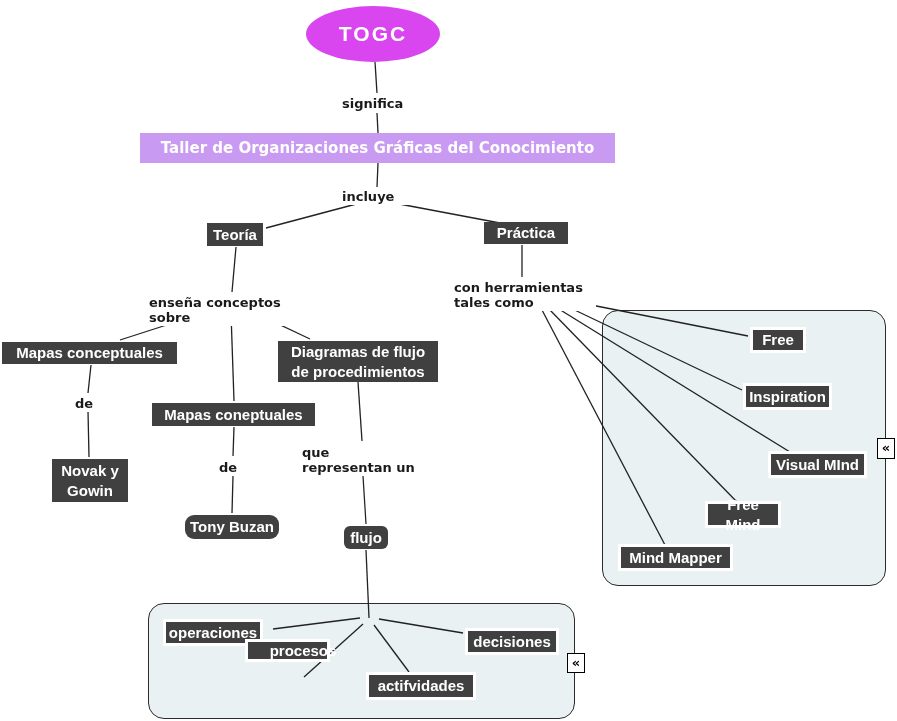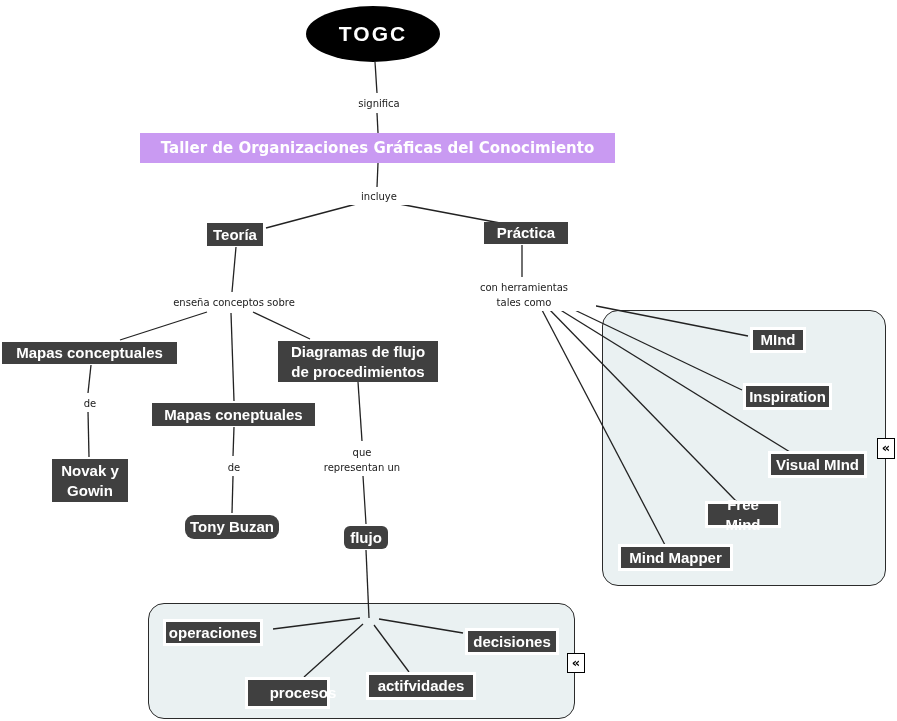--- a/index.html
+++ b/index.html
@@ -14,28 +14,28 @@
   }
   svg.wires{position:absolute;left:0;top:0;z-index:2;}
   .concept{
     position:absolute;z-index:3;background:#404040;color:#ffffff;
     font-weight:bold;font-size:15px;display:flex;align-items:center;
     justify-content:center;text-align:center;white-space:pre-line;
     line-height:20px;box-sizing:border-box;
   }
   .concept.inset{border:3px solid #ffffff;}
   .root-node{
-    position:absolute;z-index:3;background:#000000;color:#ffffff;
+    position:absolute;z-index:3;background:#d946ef;color:#ffffff;
     border-radius:50%;display:flex;align-items:center;justify-content:center;
     font-weight:bold;font-size:21px;letter-spacing:2px;
   }
   .link-label{
     position:absolute;z-index:3;background:#ffffff;color:#1a1a1a;
-    font-family:"DejaVu Sans",sans-serif;font-size:10px;line-height:15px;
-    text-align:center;white-space:pre-line;padding:1px 2px;
+    font-family:"DejaVu Sans",sans-serif;font-size:13px;line-height:15px;
+    text-align:left;white-space:pre-line;padding:1px 2px;font-weight:bold;
   }
   .title-box{
     position:absolute;z-index:3;background:#c99af2;color:#ffffff;
     font-family:"DejaVu Sans",sans-serif;font-weight:bold;font-size:15px;
     display:flex;align-items:center;justify-content:center;
   }
   .collapse-icon{
     position:absolute;z-index:4;background:#ffffff;border:1px solid #000000;
     color:#000000;font-size:13px;font-weight:bold;line-height:17px;
     text-align:center;cursor:pointer;
@@ -98,27 +98,27 @@
   <div class="concept" style="left:484px;top:222px;width:84px;height:22px;">Práctica</div>
   <div class="concept" style="left:2px;top:342px;width:175px;height:22px;">Mapas conceptuales</div>
   <div class="concept" style="left:152px;top:403px;width:163px;height:23px;">Mapas coneptuales</div>
   <div class="concept" style="left:278px;top:341px;width:160px;height:41px;">Diagramas de flujo
 de procedimientos</div>
   <div class="concept" style="left:52px;top:459px;width:76px;height:43px;">Novak y
 Gowin</div>
   <div class="concept" style="left:185px;top:515px;width:94px;height:24px;border-radius:9px;">Tony Buzan</div>
   <div class="concept" style="left:344px;top:526px;width:44px;height:23px;border-radius:6px;">flujo</div>
 
-  <div class="concept inset" style="left:750px;top:327px;width:56px;height:26px;">MInd</div>
+  <div class="concept inset" style="left:750px;top:327px;width:56px;height:26px;">Free</div>
   <div class="concept inset" style="left:743px;top:383px;width:89px;height:27px;">Inspiration</div>
   <div class="concept inset" style="left:768px;top:451px;width:99px;height:27px;">Visual MInd</div>
   <div class="concept inset" style="left:705px;top:501px;width:76px;height:27px;">Free Mind</div>
   <div class="concept inset" style="left:618px;top:544px;width:115px;height:27px;">Mind Mapper</div>
 
   <div class="concept inset" style="left:163px;top:619px;width:100px;height:27px;">operaciones</div>
-  <div class="concept inset" style="left:245px;top:677px;width:85px;height:32px;padding-left:31px;">procesos</div>
+  <div class="concept inset" style="left:245px;top:639px;width:85px;height:23px;padding-left:31px;">procesos</div>
   <div class="concept inset" style="left:366px;top:672px;width:110px;height:28px;">actifvidades</div>
   <div class="concept inset" style="left:465px;top:628px;width:94px;height:27px;">decisiones</div>
 
   <div class="collapse-icon" style="left:877px;top:438px;width:16px;height:19px;">«</div>
   <div class="collapse-icon" style="left:567px;top:653px;width:16px;height:18px;">«</div>
 
 </div>
 
 </body></html>

